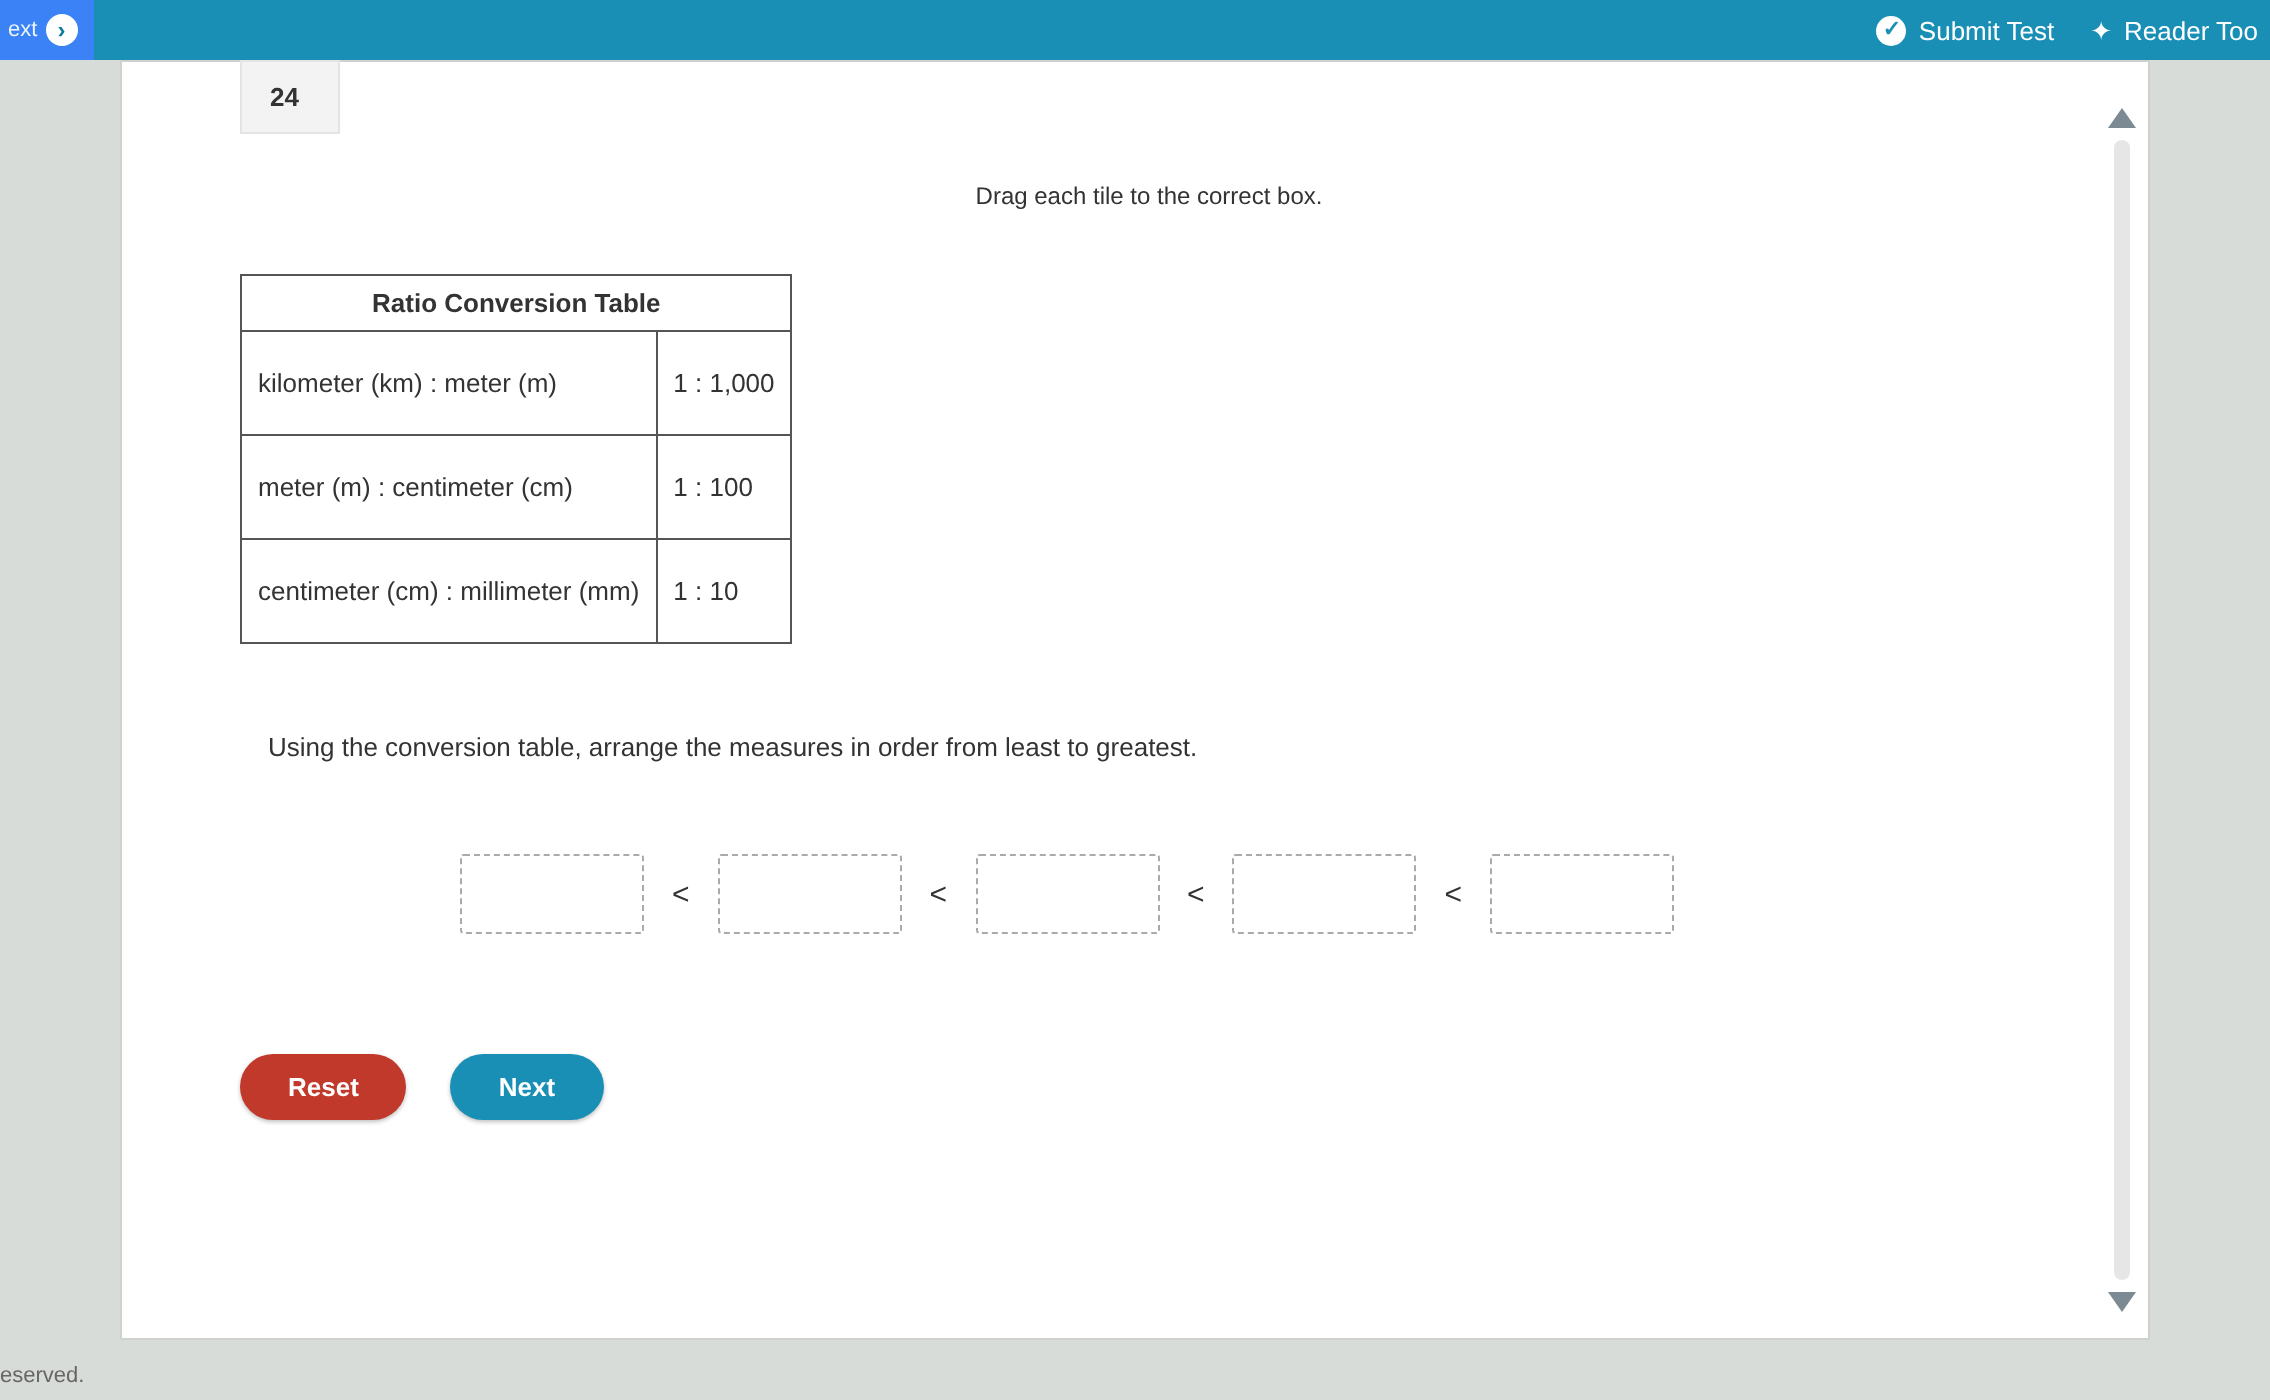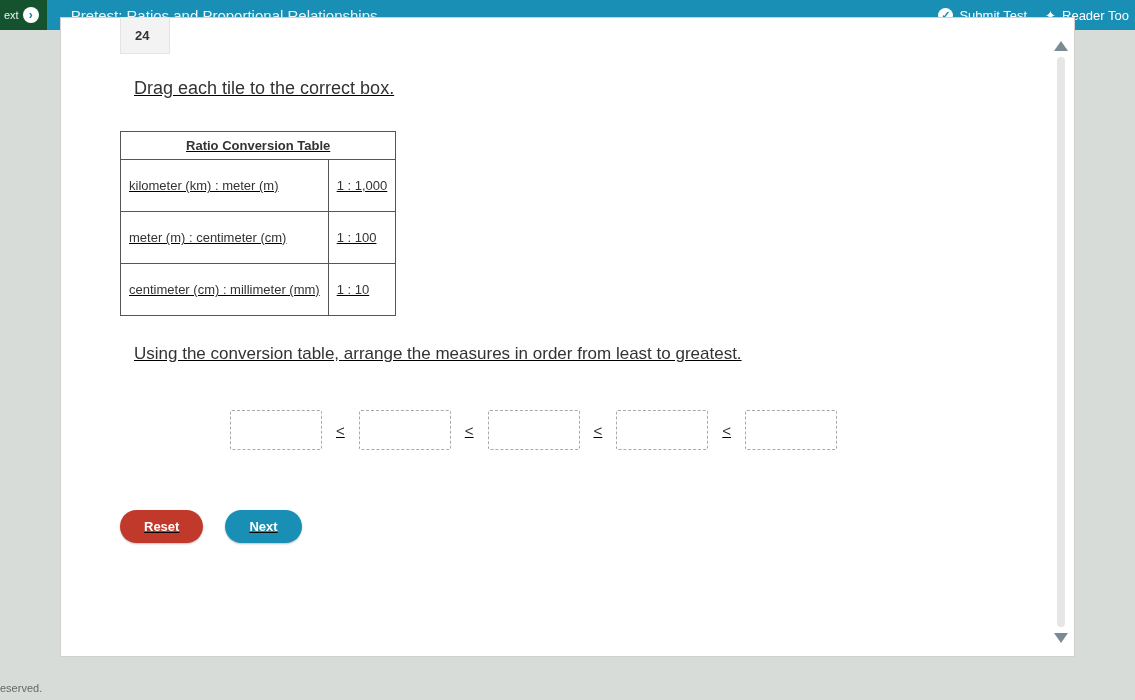--- a/index.html
+++ b/index.html
@@ -14,21 +14,21 @@
   .top-bar {
     background: #1a8fb5;
     height: 30px;
     display: flex;
     align-items: center;
     color: #fff;
     font-size: 14px;
     padding-right: 6px;
   }
   .top-left-tab {
-    background: #14532d;
+    background: #3b82f6;
     height: 30px;
     display: flex;
     align-items: center;
     padding: 0 8px 0 4px;
     font-size: 11px;
     color: #eaf6fa;
   }
   .top-left-tab .ext-label { margin-right: 4px; }
   .circle-btn {
     width: 16px; height: 16px;
@@ -72,26 +72,25 @@
     align-items: center;
     justify-content: center;
     line-height: 1;
   }
   .wand-icon {
     font-size: 13px;
   }
   .outer-board {
     position: absolute;
     left: 60px;
-    top: 17px;
+    top: 30px;
     right: 60px;
     height: 640px;
     background: #fff;
     box-shadow: inset 0 0 0 1px #d0d0d0;
-    text-decoration: underline;
   }
   .scroll-track {
     position: absolute;
     right: 10px;
     top: 40px;
     bottom: 30px;
     width: 8px;
     background: #e6e6e6;
     border-radius: 4px;
   }
@@ -112,43 +111,44 @@
     border: 1px solid #e4e4e4;
     display: inline-block;
     padding: 10px 20px 10px 14px;
     font-size: 13px;
     font-weight: bold;
     color: #333;
     margin-bottom: 18px;
     margin-left: 0;
   }
   .instruction {
-    font-size: 18px;
+    font-size: 12px;
     color: #333;
     margin: 6px 0 32px 14px;
+    text-align: center;
   }
   .ratio-table {
     border-collapse: collapse;
     font-size: 13px;
     color: #333;
   }
   .ratio-table th {
     font-weight: bold;
     text-align: center;
     padding: 6px 10px;
     border: 1px solid #555;
   }
   .ratio-table td {
     border: 1px solid #555;
     padding: 18px 8px;
   }
   .instruction2 {
-    font-size: 17px;
-    color: #333;
-    margin: 28px 0 46px 14px;
+    font-size: 13px;
+    color: #333;
+    margin: 44px 0 46px 14px;
   }
   .tiles-row {
     display: flex;
     gap: 24px;
     margin-left: 120px;
     margin-bottom: 56px;
   }
   .tile {
     background: #1a8fb5;
     color: #fff;
@@ -206,21 +206,20 @@
   }
 </style>
 </head>
 <body>
 
 <div class="top-bar">
   <div class="top-left-tab">
     <span class="ext-label">ext</span>
     <span class="circle-btn">›</span>
   </div>
-  <div class="title-text">Pretest: Ratios and Proportional Relationships</div>
   <div class="top-right">
     <div class="submit-test">
       <span class="check-circle">✓</span>
       <span>Submit Test</span>
     </div>
     <div class="reader-tool">
       <span class="wand-icon">✦</span>
       <span>Reader Too</span>
     </div>
   </div>

